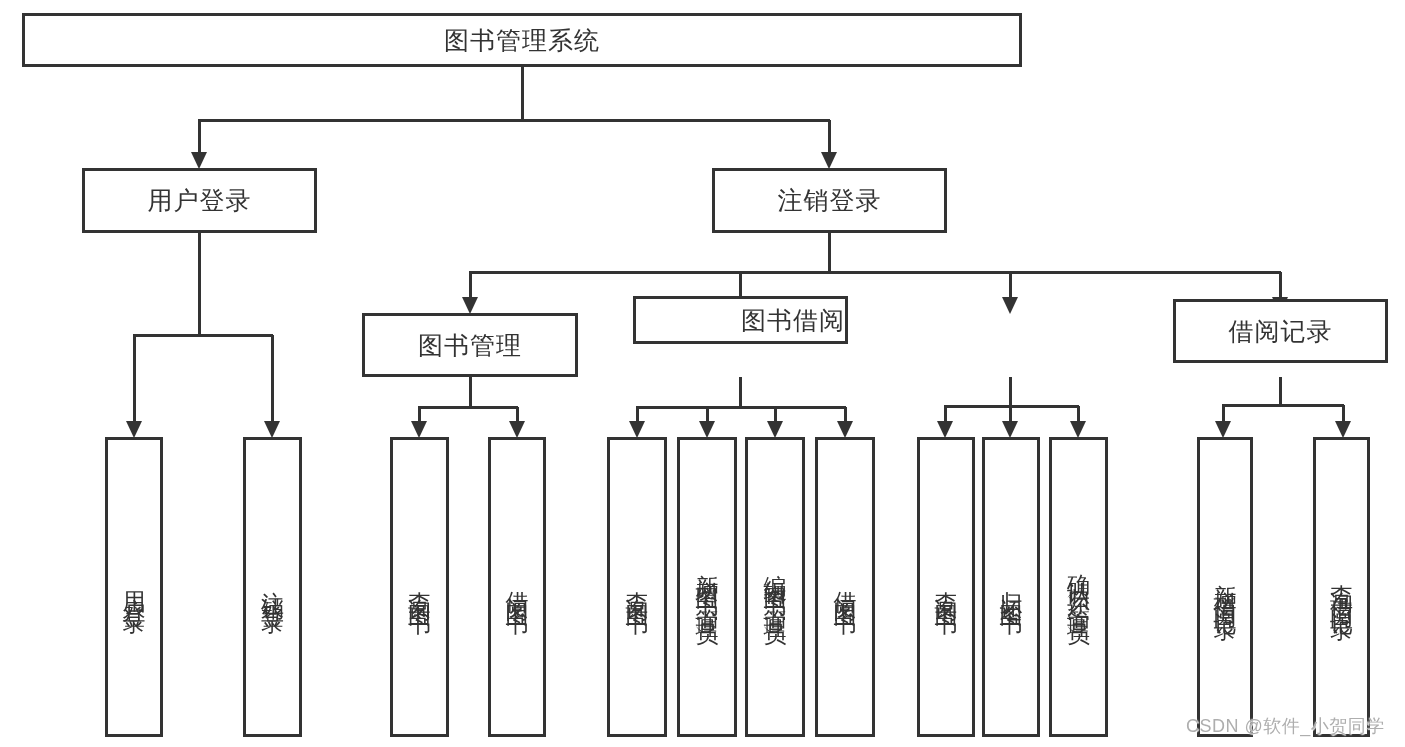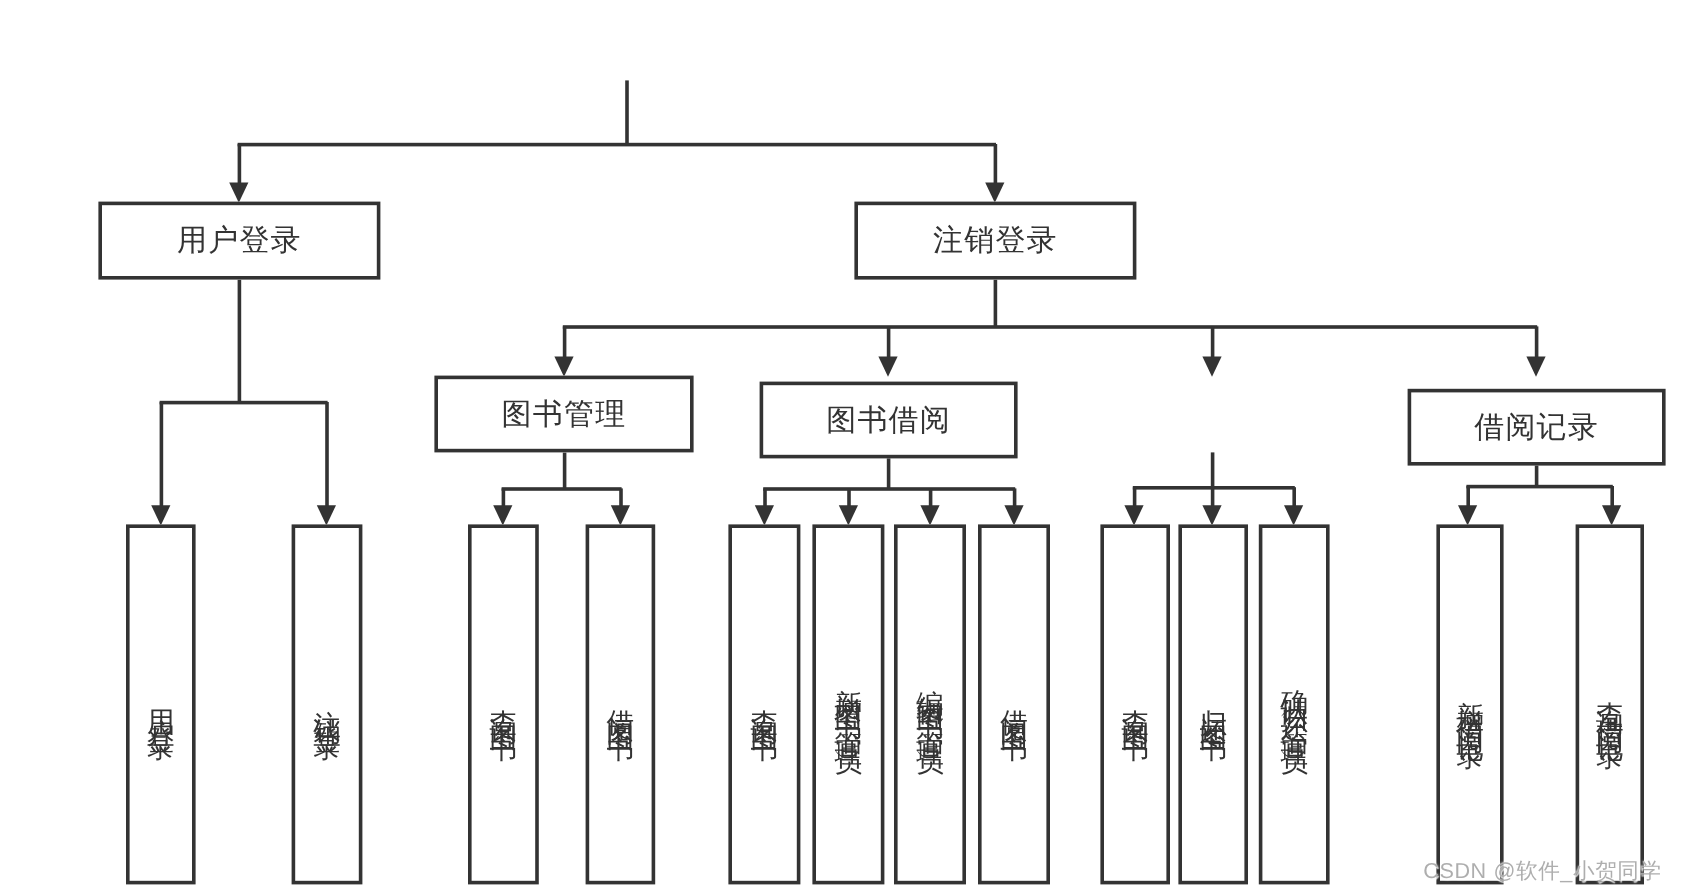--- a/index.html
+++ b/index.html
@@ -120,35 +120,38 @@
       <div class="vline" style="left: 1077px; top: 406px; height: 16px;"></div>
       <div class="ahead" style="left: 1070px; top: 421px;"></div>
       <div class="vline" style="left: 1279px; top: 377px; height: 29px;"></div>
       <div class="hline" style="left: 1222px; top: 404px; width: 122px;"></div>
       <div class="vline" style="left: 1222px; top: 405px; height: 17px;"></div>
       <div class="ahead" style="left: 1215px; top: 421px;"></div>
       <div class="vline" style="left: 1342px; top: 405px; height: 17px;"></div>
       <div class="ahead" style="left: 1335px; top: 421px;"></div>
     </div>
 
+  <div class="box" style="left:22px; top:13px; width:1000px; height:54px;">
+    <span class="lbl">图书管理系统</span>
+  </div>
 
   <div class="box" style="left:82px; top:168px; width:235px; height:65px;">
     <span class="lbl">用户登录</span>
   </div>
   <div class="box" style="left:712px; top:168px; width:235px; height:65px;">
     <span class="lbl">注销登录</span>
   </div>
 
   <div class="box" style="left:362px; top:313px; width:216px; height:64px;">
     <span class="lbl">图书管理</span>
   </div>
-  <div class="box" style="left:633px; top:318px; width:215px; height:64px;">
+  <div class="box" style="left:633px; top:296px; width:215px; height:48px;justify-content:flex-end;">
     <span class="lbl">图书借阅</span>
   </div>
-  <div class="box" style="left:1173px; top:324px; width:215px; height:64px;">
+  <div class="box" style="left:1173px; top:299px; width:215px; height:64px;">
     <span class="lbl">借阅记录</span>
   </div>
 
   <div class="box v" style="left:105px; top:437px; width:58px; height:300px;">
     <span class="lbl">用户登录</span>
   </div>
   <div class="box v" style="left:243px; top:437px; width:59px; height:300px;">
     <span class="lbl">注销登录</span>
   </div>
   <div class="box v" style="left:390px; top:437px; width:59px; height:300px;">

